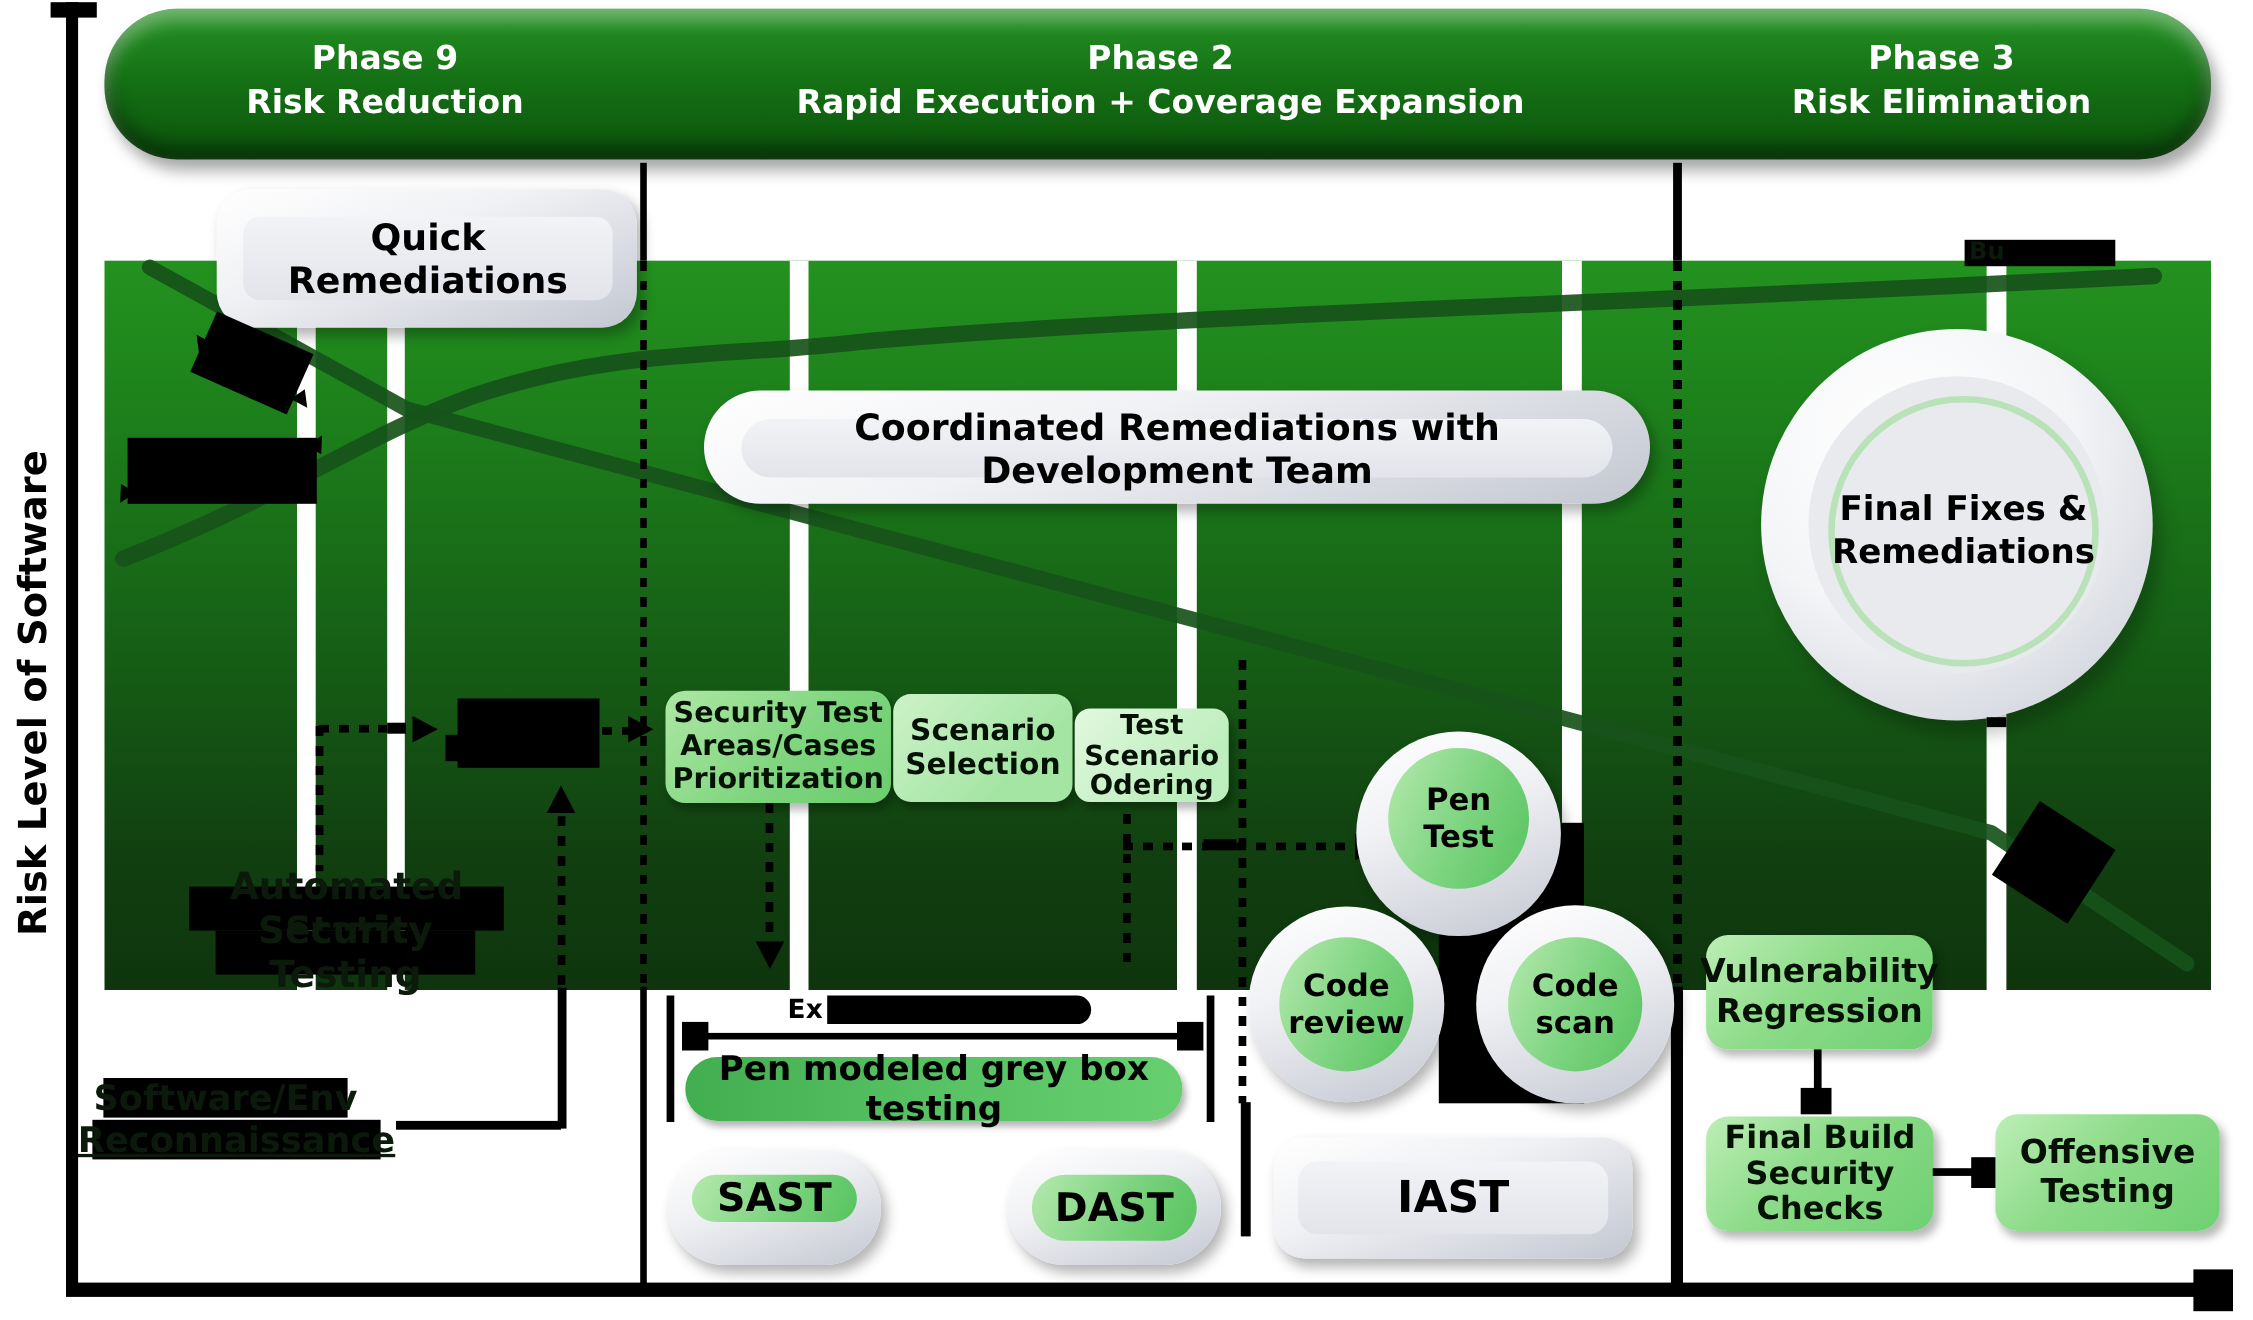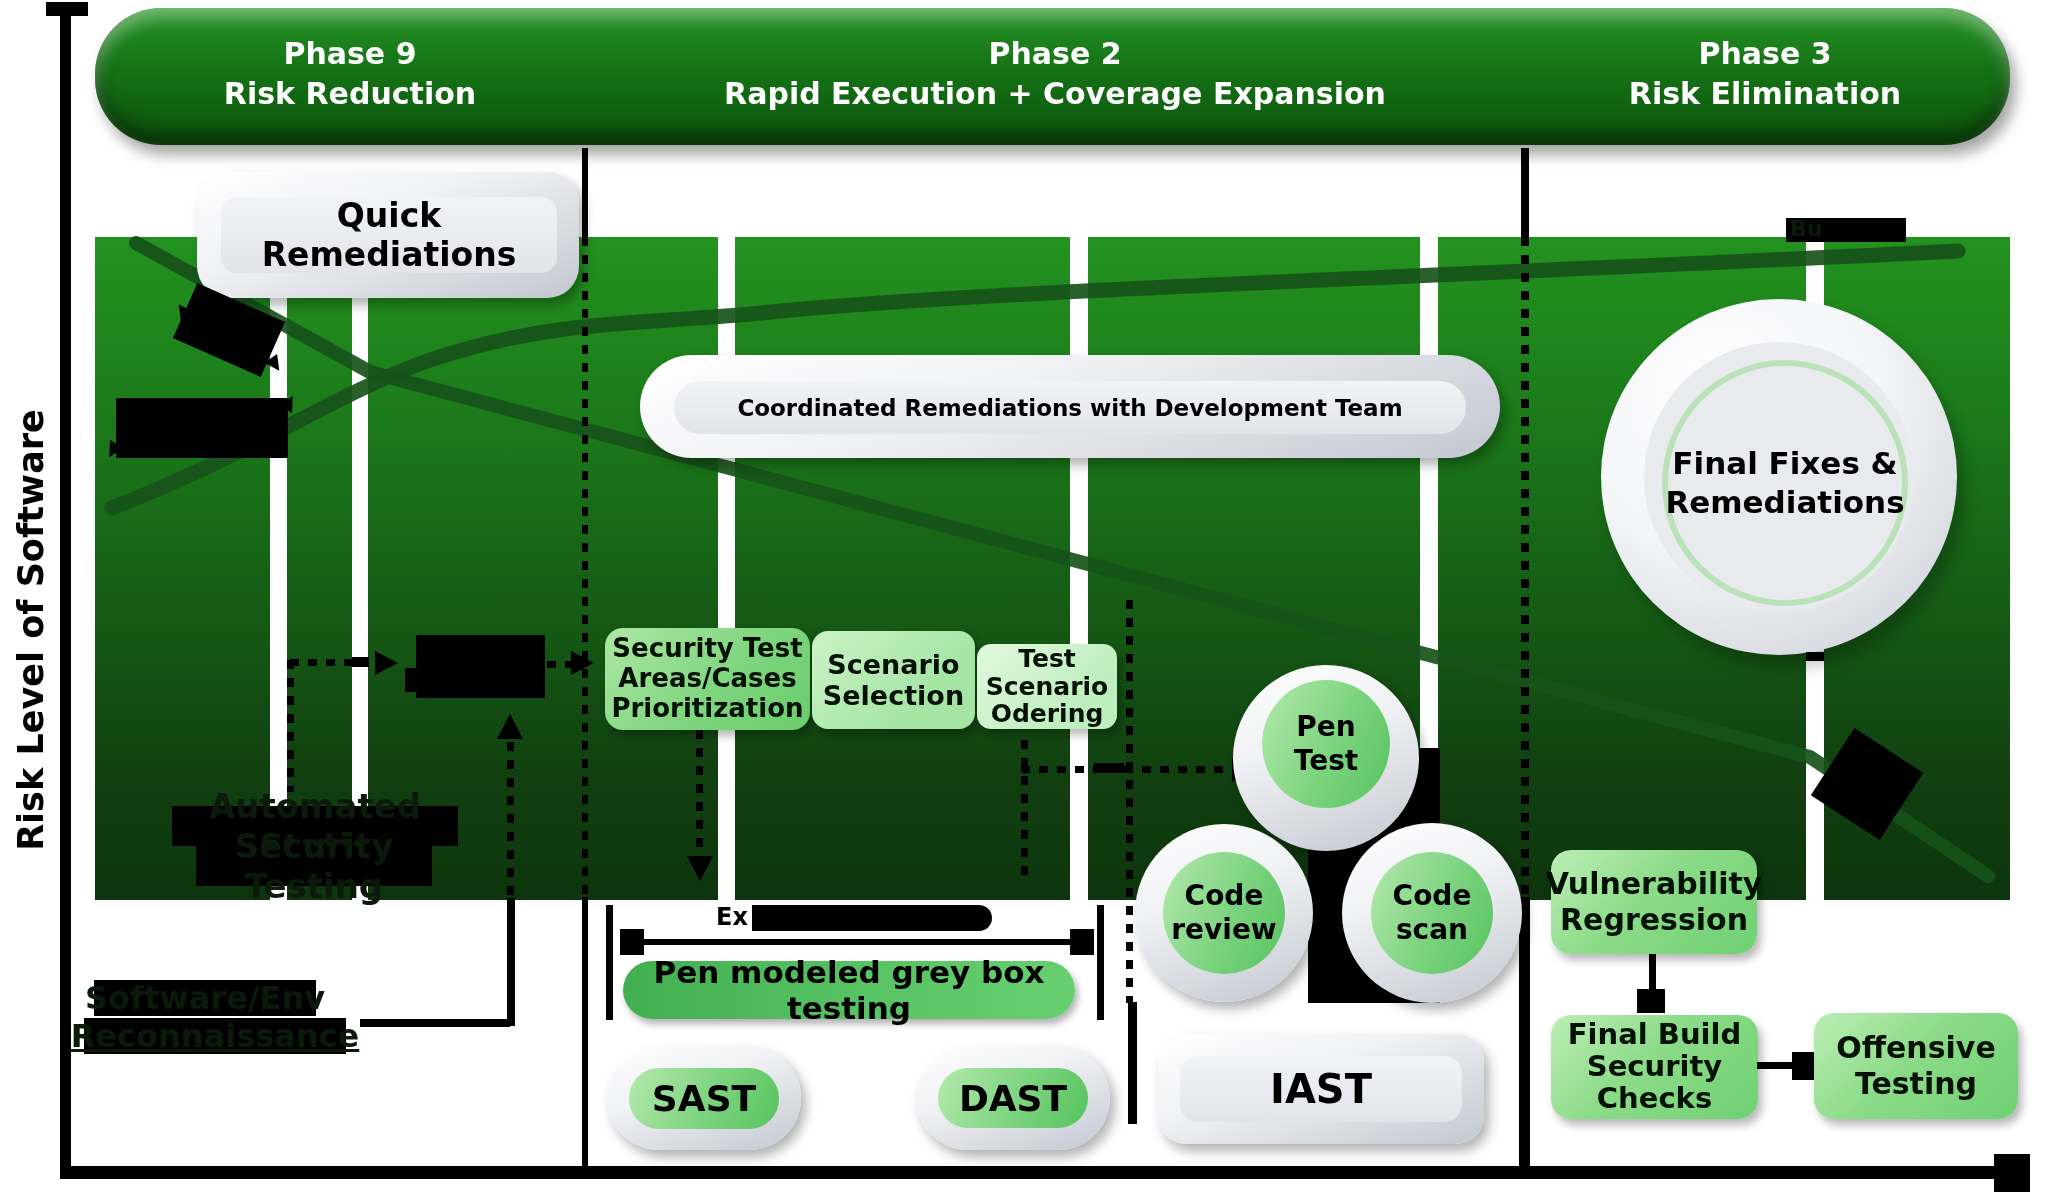--- a/index.html
+++ b/index.html
@@ -120,21 +120,21 @@
 
   <div class="abs blk ctr" style="left:94px;top:980px;width:222px;height:36px;">
     <span class="redact" style="font-size:32px;">Software/Env</span>
   </div>
   <div class="abs blk ctr" style="left:84px;top:1018px;width:262px;height:36px;">
     <span class="redact" style="font-size:32px;text-decoration:underline;">Reconnaissance</span>
   </div>
 
   <div class="abs silver" style="left:640px;top:355px;width:860px;height:103px;border-radius:52px;"></div>
   <div class="abs inner-gray ctr" style="left:674px;top:381px;width:792px;height:53px;border-radius:27px;">
-    <span class="txt" style="font-size:23px;">Coordinated Remediations with Development Team</span>
+    <span class="txt" style="font-size:33px;">Coordinated Remediations with Development Team</span>
   </div>
 
   <div class="abs greenbox gb1 ctr pre" style="left:605px;top:628px;width:205px;height:102px;border-radius:18px;font-size:26px;line-height:1.15;">Security Test
 Areas/Cases
 Prioritization</div>
   <div class="abs greenbox gb2 ctr pre" style="left:812px;top:631px;width:163px;height:98px;border-radius:16px;font-size:27px;line-height:1.15;">Scenario
 Selection</div>
   <div class="abs greenbox gb3 ctr pre" style="left:977px;top:644px;width:140px;height:85px;border-radius:14px;font-size:25px;line-height:1.1;">Test
 Scenario
 Odering</div>
@@ -163,40 +163,40 @@
   <div class="abs txt" style="left:716px;top:903px;font-size:24px;">Ex</div>
   <div class="abs blk" style="left:752px;top:905px;width:240px;height:26px;border-radius:0 13px 13px 0;"></div>
   <div class="abs blk" style="left:620px;top:929px;width:24px;height:26px;"></div>
   <div class="abs blk" style="left:632px;top:939px;width:450px;height:6px;"></div>
   <div class="abs blk" style="left:1070px;top:929px;width:24px;height:26px;"></div>
   <div class="abs pillgreen ctr" style="left:623px;top:961px;width:452px;height:58px;border-radius:29px;">
     <span class="txt" style="font-size:31px;">Pen modeled grey box testing</span>
   </div>
 
   <div class="abs silver" style="left:607px;top:1046px;width:194px;height:104px;border-radius:52px;"></div>
-  <div class="abs greenfill ctr" style="left:629px;top:1068px;width:150px;height:61px;border-radius:30px;">
+  <div class="abs greenfill ctr" style="left:629px;top:1068px;width:150px;height:43px;border-radius:30px;">
     <span class="txt" style="font-size:36px;">SAST</span>
   </div>
   <div class="abs silver" style="left:916px;top:1046px;width:194px;height:104px;border-radius:52px;"></div>
   <div class="abs greenfill ctr" style="left:938px;top:1068px;width:150px;height:60px;border-radius:30px;">
     <span class="txt" style="font-size:36px;">DAST</span>
   </div>
 
   <div class="abs blk" style="left:1128px;top:1002px;width:9px;height:122px;"></div>
   <div class="abs silver" style="left:1158px;top:1034px;width:326px;height:110px;border-radius:28px;"></div>
   <div class="abs inner-gray ctr" style="left:1180px;top:1056px;width:282px;height:66px;border-radius:18px;">
     <span class="txt" style="font-size:40px;">IAST</span>
   </div>
 
   <div class="abs circle" style="left:1601px;top:299px;width:356px;height:356px;background:radial-gradient(circle at 35% 28%,#ffffff 0%,#f4f5f7 45%,#c6cad4 100%);box-shadow:8px 12px 16px rgba(0,0,0,.25);"></div>
   <div class="abs circle" style="left:1644px;top:342px;width:270px;height:270px;background:#e8eaee;"></div>
   <div class="abs circle ctr pre txt" style="left:1662px;top:360px;width:234px;height:234px;border:6px solid #b9e2b9;font-size:31px;line-height:1.25;">Final Fixes &amp;
 Remediations</div>
 
-  <div class="abs blk" style="left:1786px;top:218px;width:120px;height:24px;text-decoration:underline;">
+  <div class="abs blk" style="left:1786px;top:218px;width:137px;height:24px;text-decoration:underline;">
     <span class="redact" style="font-size:22px;position:absolute;left:4px;top:-2px;">Bu</span>
   </div>
   <div class="abs blk" style="left:1806px;top:652px;width:18px;height:9px;"></div>
   <div class="abs blk" style="left:1826px;top:744px;width:82px;height:80px;transform:rotate(33deg);"></div>
 
   <div class="abs greenbox ctr pre" style="left:1551px;top:850px;width:206px;height:104px;border-radius:20px;font-size:30px;line-height:1.2;">Vulnerability
 Regression</div>
   <div class="abs blk" style="left:1649px;top:954px;width:7px;height:38px;"></div>
   <div class="abs blk" style="left:1637px;top:989px;width:28px;height:24px;"></div>
   <div class="abs greenbox ctr pre" style="left:1551px;top:1015px;width:207px;height:104px;border-radius:20px;font-size:29px;line-height:1.1;">Final Build

